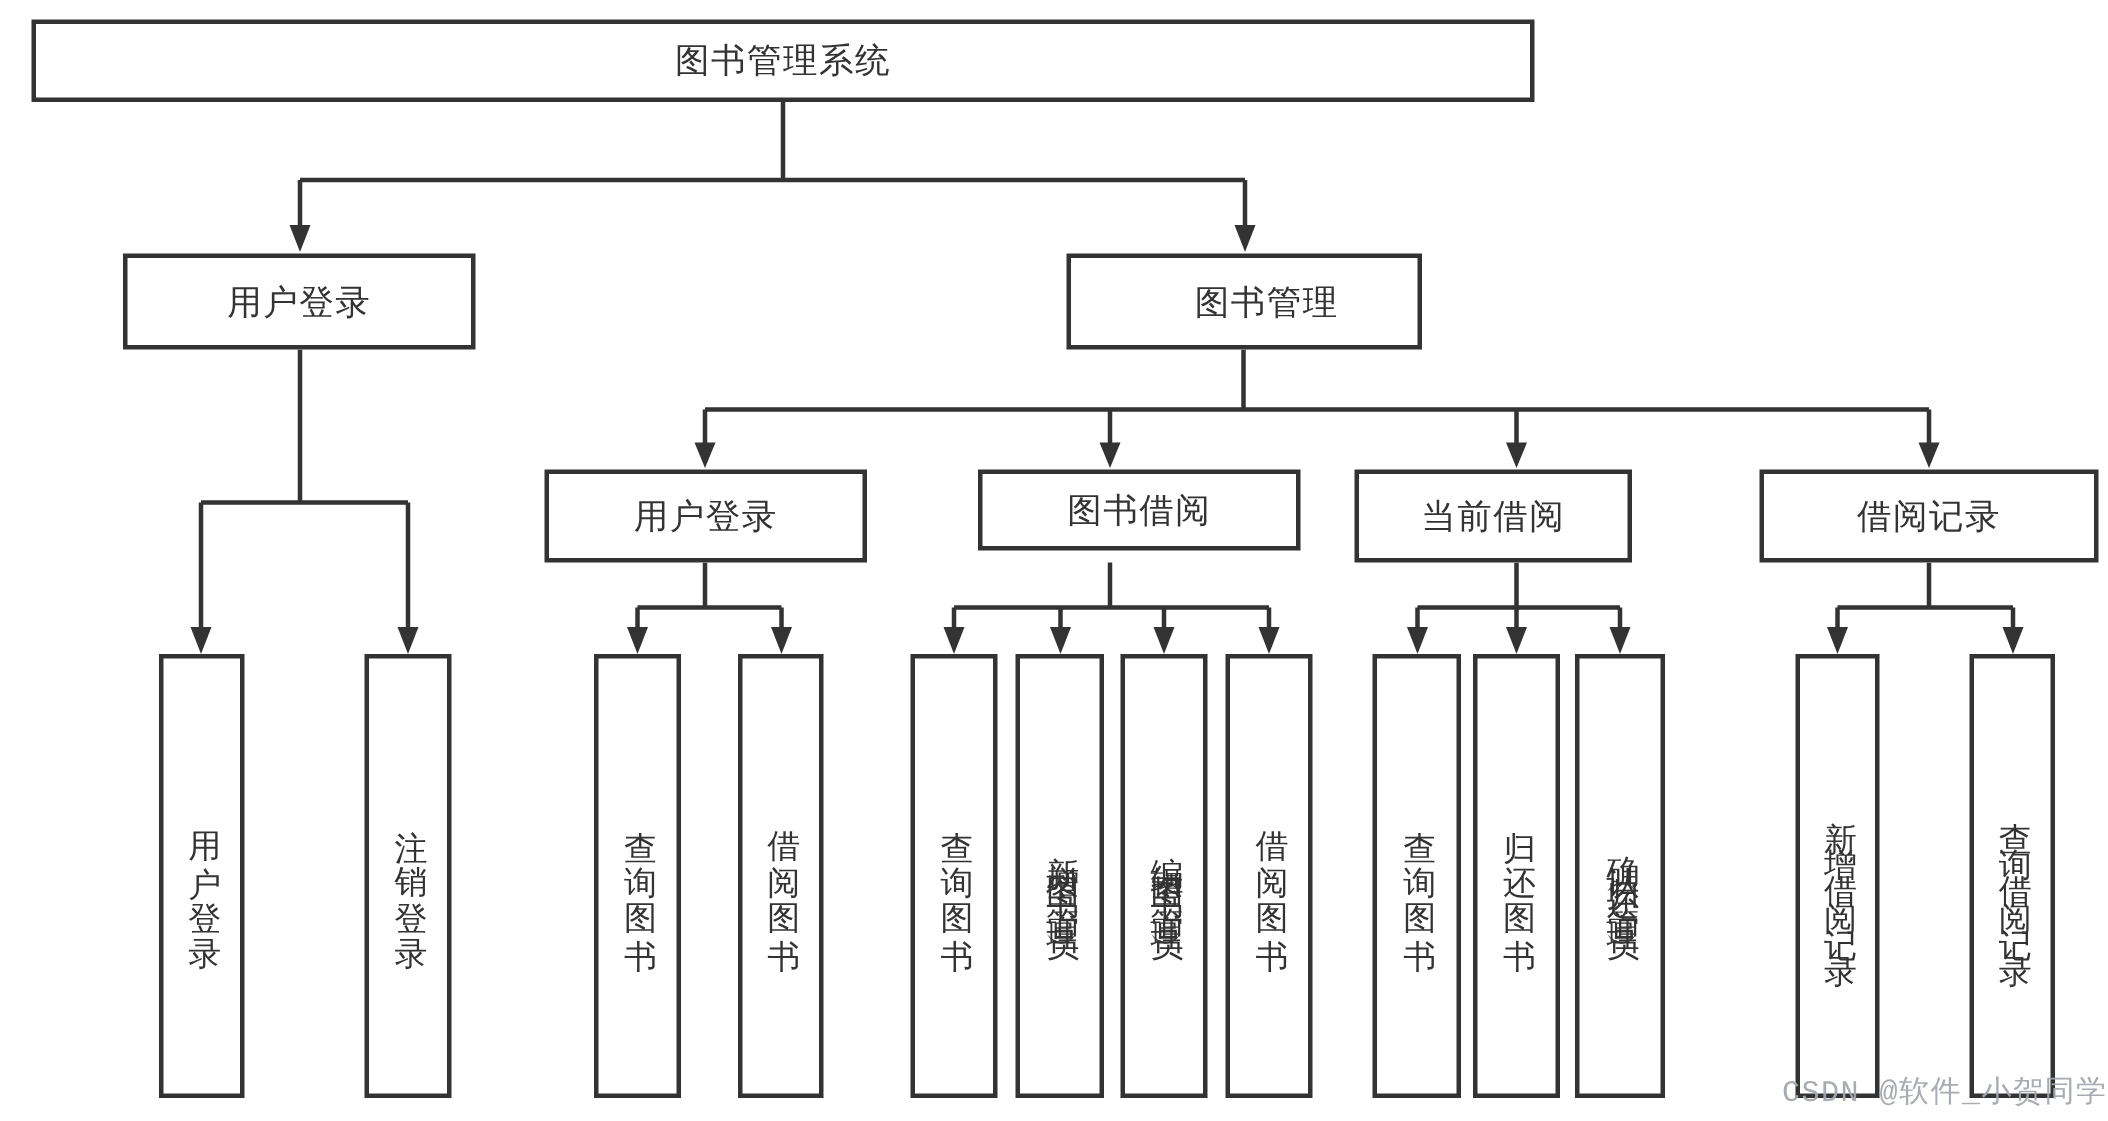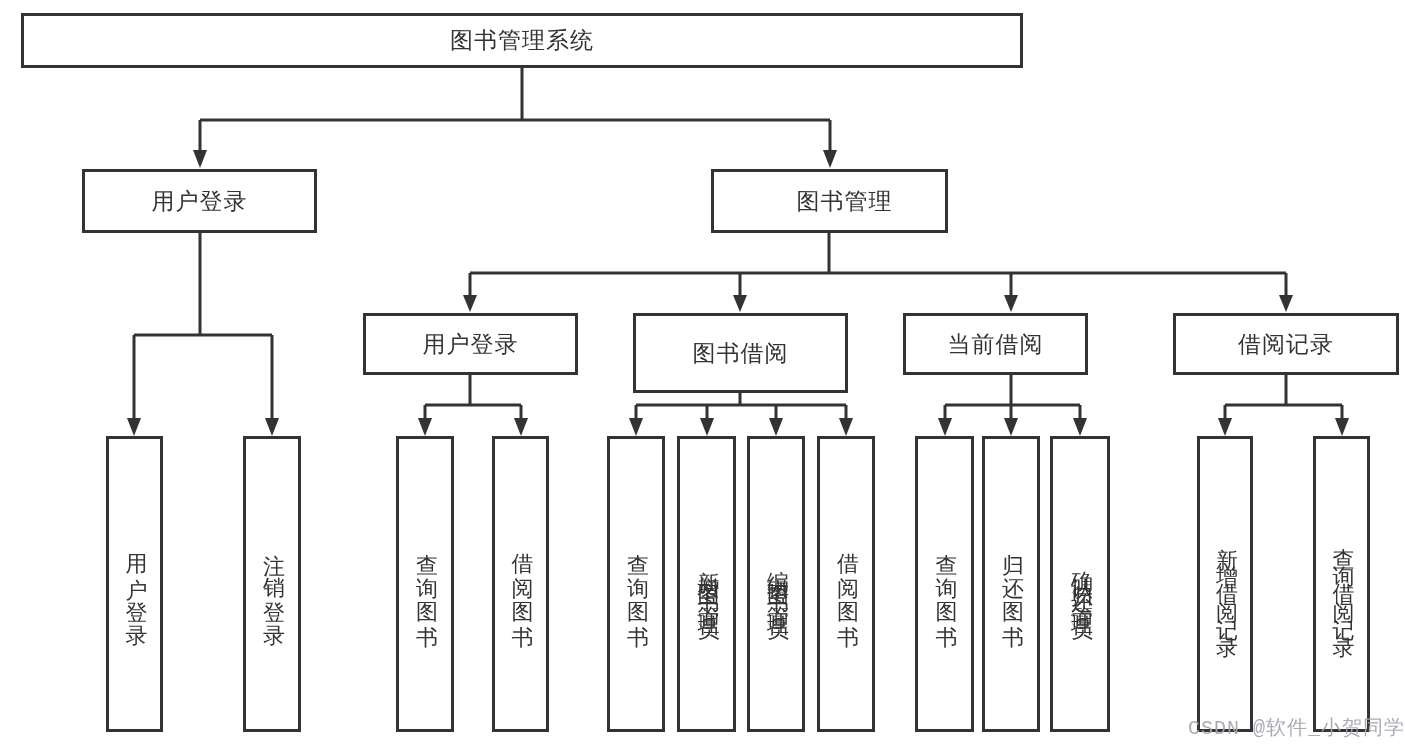--- a/index.html
+++ b/index.html
@@ -21,21 +21,21 @@
     line-height:1;white-space:nowrap;
   }
   .vtxt.short{letter-spacing:24px;}
   .vtxt.medium{letter-spacing:18px;}
   .vtxt.long{letter-spacing:7px;}
   
   .n-root{left:21px;top:13px;width:1002px;height:55px;}
   .n-userlogin{left:82px;top:169px;width:235px;height:64px;}
   .n-bookmgmt{left:711px;top:169px;width:237px;height:64px;padding-left:30px;}
   .n-newbook{left:363px;top:313px;width:215px;height:62px;}
-  .n-bookborrow{left:633px;top:313px;width:215px;height:80px;}
+  .n-bookborrow{left:652px;top:313px;width:215px;height:54px;}
   .n-currentborrow{left:903px;top:313px;width:185px;height:62px;}
   .n-borrowrecord{left:1173px;top:313px;width:226px;height:62px;}
   .leaf{top:436px;height:296px;}
   .lf0{left:106px;width:57px;}
   .lf1{left:243px;width:58px;}
   .lf2{left:396px;width:58px;}
   .lf3{left:492px;width:57px;}
   .lf4{left:607px;width:58px;}
   .lf5{left:677px;width:59px;}
   .lf6{left:747px;width:58px;}

